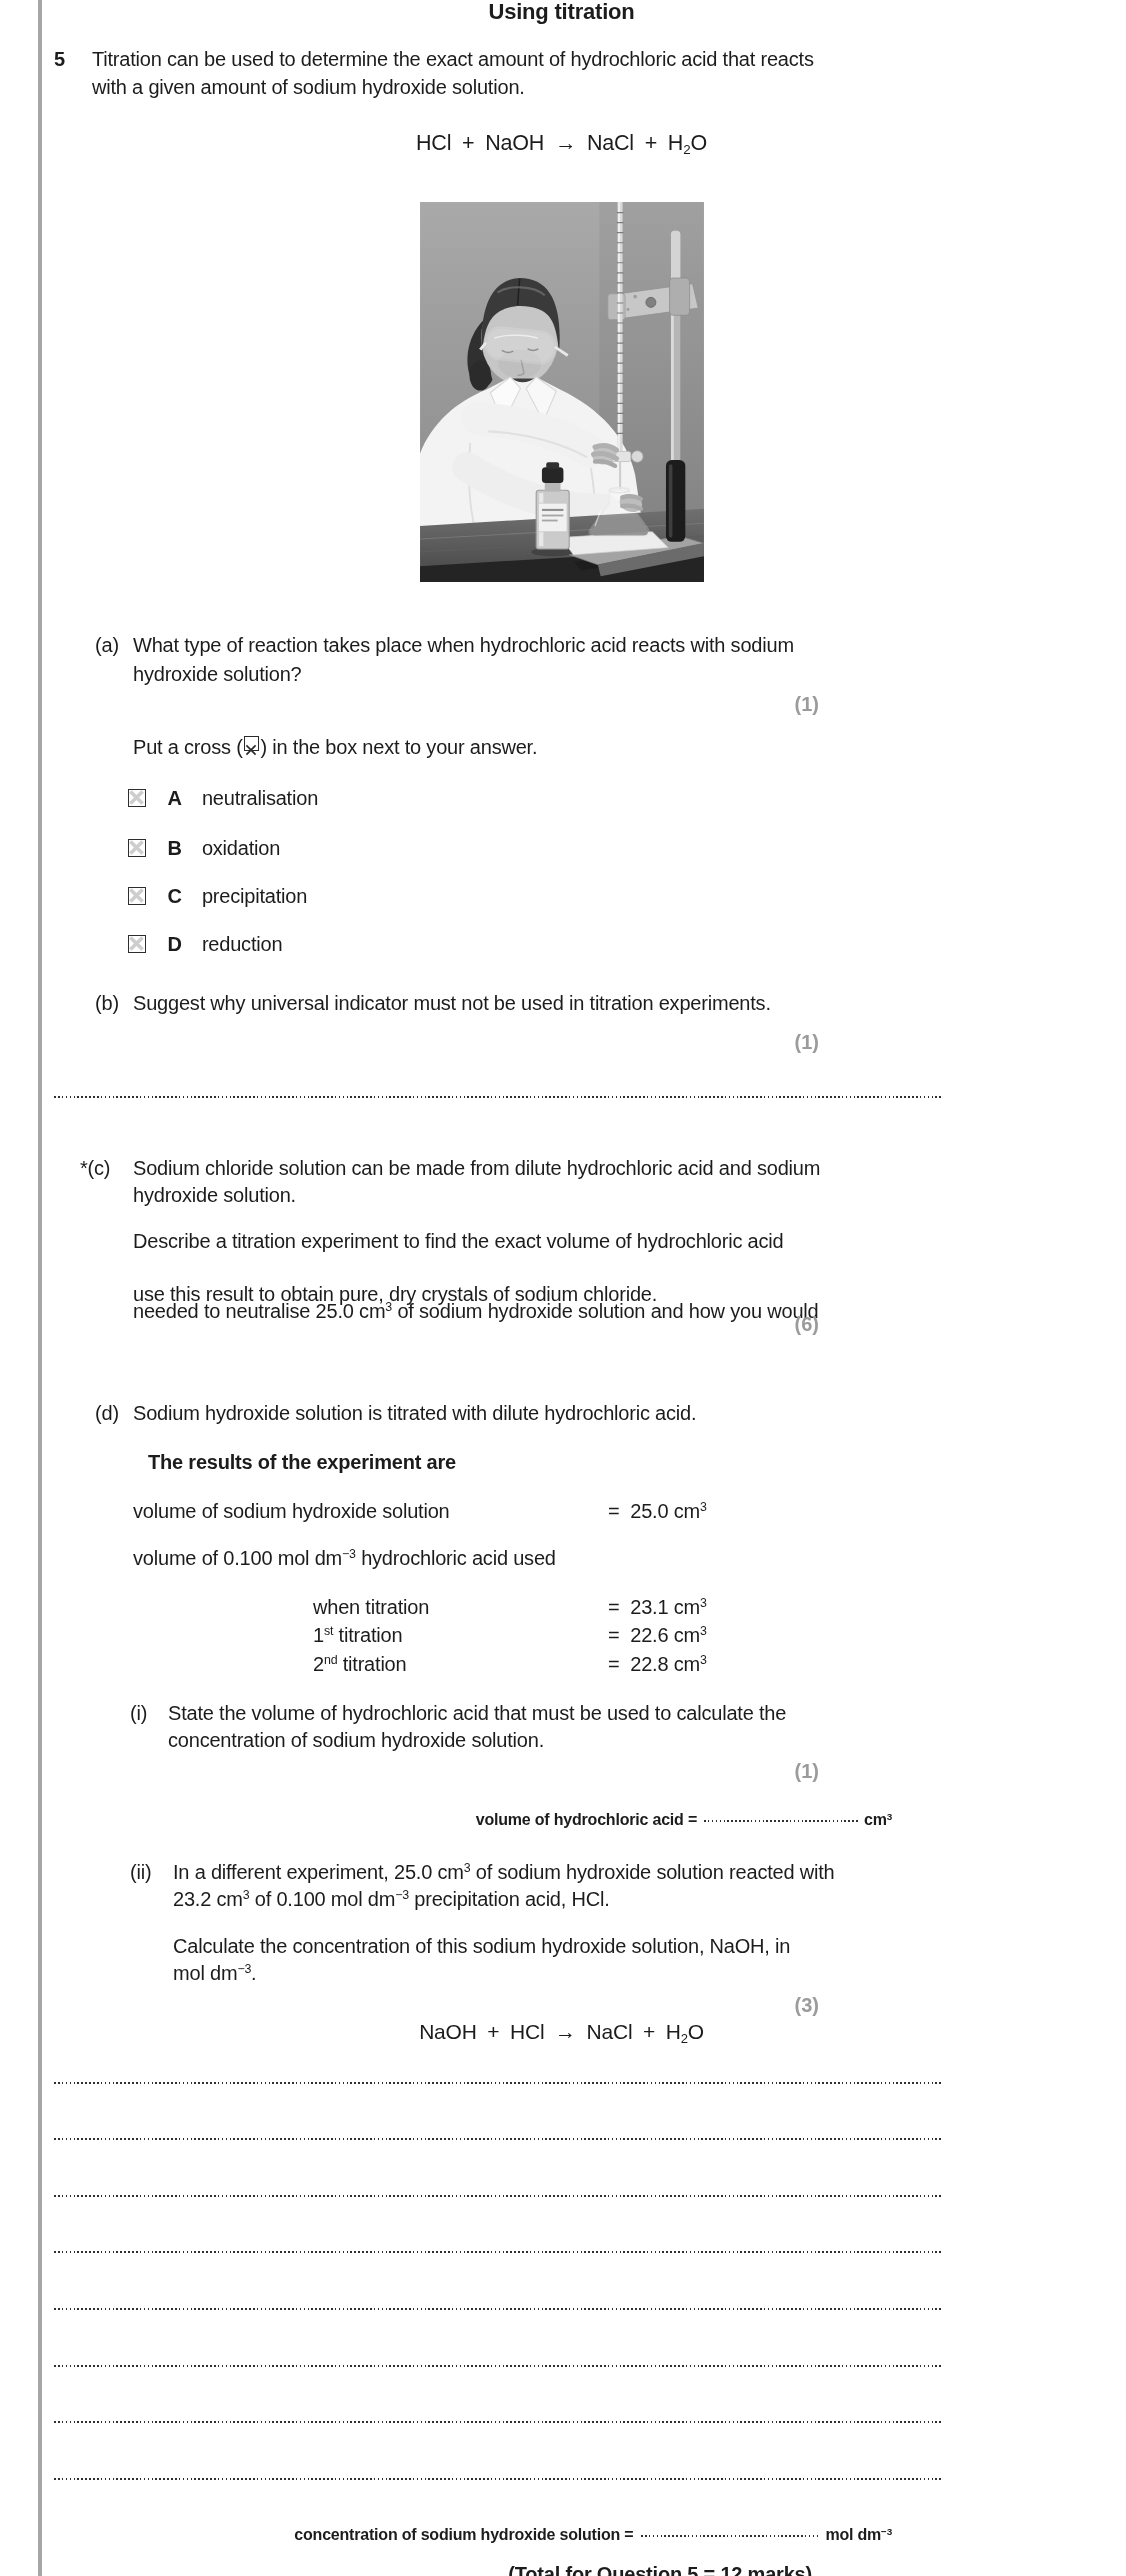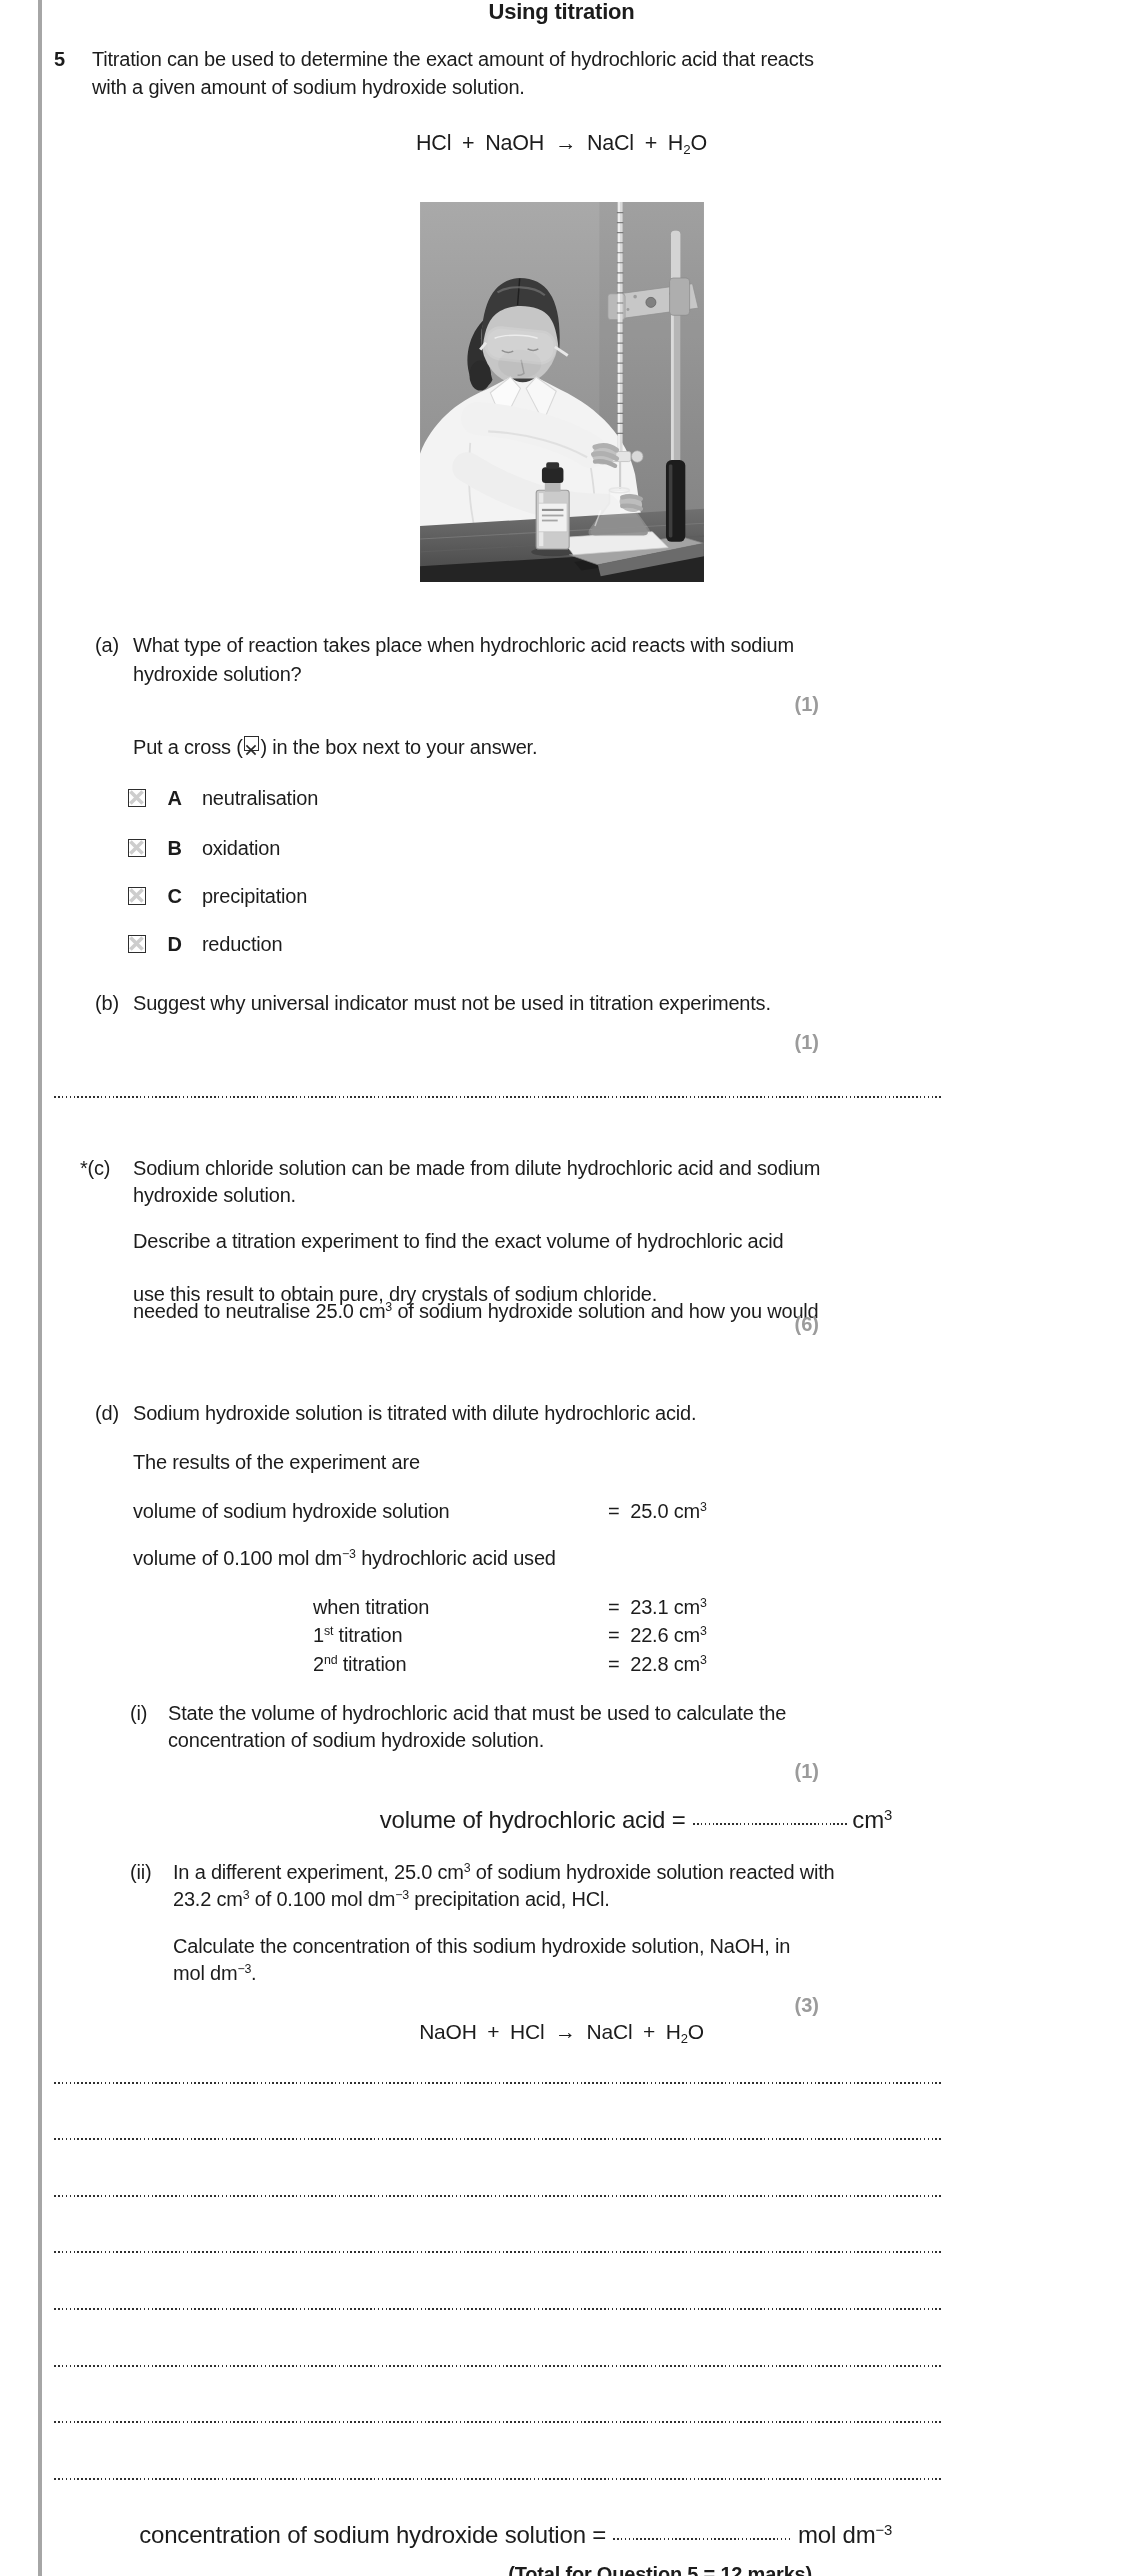--- a/index.html
+++ b/index.html
@@ -13,21 +13,21 @@
   .eq{font-size:21.5px; word-spacing:5px;}
   .mark{position:absolute; right:123px; text-align:right; font-size:20px; line-height:24px; font-weight:bold; color:#9b9b9b; white-space:nowrap;}
   sup{font-size:0.62em; line-height:0; position:relative; top:-0.55em; vertical-align:baseline;}
   sub{font-size:0.62em; line-height:0; position:relative; top:0.32em; vertical-align:baseline;}
   .vline{position:absolute; top:0; bottom:0; width:3.6px; background:#a6a6a6;}
   .bmark{position:absolute; left:1100px; width:26.5px; height:11.5px; background:#1a1a1a;}
   .dots-full{position:absolute; left:54px; width:1013px; height:2.1px;
     background-image:repeating-linear-gradient(90deg,#2f2f2f 0 1.6px, transparent 1.6px 3.9px);}
   .dots-inline{display:inline-block; height:2.1px; width:154px; margin:0 5.7px 2.9px 7.2px;
     background-image:repeating-linear-gradient(90deg,#2f2f2f 0 1.6px, transparent 1.6px 3.9px);}
-  .ansrow{position:absolute; right:50px; white-space:nowrap; font-size:24px; line-height:24px; letter-spacing:-0.2px;}
+  .ansrow{position:absolute; right:50px; white-space:nowrap; font-size:16px; line-height:24px; letter-spacing:-0.2px;font-weight:bold;}
   .optrow{position:absolute; left:128px; height:21.5px; display:flex; align-items:center;}
   .cbox{position:relative; display:inline-block; width:18px; height:18px; box-sizing:border-box;
     border:1.4px solid #2e2e2e; background:#ffffff; flex:0 0 auto;}
   .cbox svg{position:absolute; left:0; top:0;}
   .optletter{display:inline-block; margin-left:21.5px; width:18.6px; font-weight:bold;}
   .optlabel{display:inline-block; margin-left:15.8px;}
   .crossbox-sm{display:inline-block; position:relative; width:15px; height:15px; box-sizing:border-box;
     border:1.4px solid #2b2b2b; vertical-align:-2.1px; margin:0 1.4px;}
   .photo{position:absolute; left:420px; top:202px; width:284px; height:380px;}
 </style>
@@ -222,21 +222,21 @@
   <div class="t" style="left:80px; top:1156px;">*(c)</div>
   <div class="t" style="left:133px; top:1156px;">Sodium chloride solution can be made from dilute hydrochloric acid and sodium</div>
   <div class="t" style="left:133px; top:1183px;">hydroxide solution.</div>
   <div class="t" style="left:133px; top:1229px;">Describe a titration experiment to find the exact volume of hydrochloric acid</div>
   <div class="t" style="left:133px; top:1256px;margin-top:43px;"><span>needed to neutralise 25.0 cm</span><sup>3</sup><span> of sodium hydroxide solution and how you would</span></div>
   <div class="t" style="left:133px; top:1282px;">use this result to obtain pure, dry crystals of sodium chloride.</div>
   <div class="mark" style="top:1312px;">(6)</div>
 
   <div class="t" style="left:95px; top:1401px;">(d)</div>
   <div class="t" style="left:133px; top:1401px;">Sodium hydroxide solution is titrated with dilute hydrochloric acid.</div>
-  <div class="t" style="left:133px; top:1450px;">The results of the experiment are</div>
+  <div class="t" style="left:148px; top:1450px;font-weight:bold;">The results of the experiment are</div>
 
   <div class="t" style="left:133px; top:1499px;">volume of sodium hydroxide solution</div>
   <div class="t" style="left:608px; top:1499px;">
     <span>=</span>&nbsp;&nbsp;<span><span>25.0 cm</span><sup>3</sup></span>
   </div>
 
   <div class="t" style="left:133px; top:1546px;"><span>volume of 0.100 mol dm</span><sup>−3</sup><span> hydrochloric acid used</span></div>
 
   <div class="t" style="left:313px; top:1595px;"><span>when titration</span></div>
   <div class="t" style="left:608px; top:1595px;">

